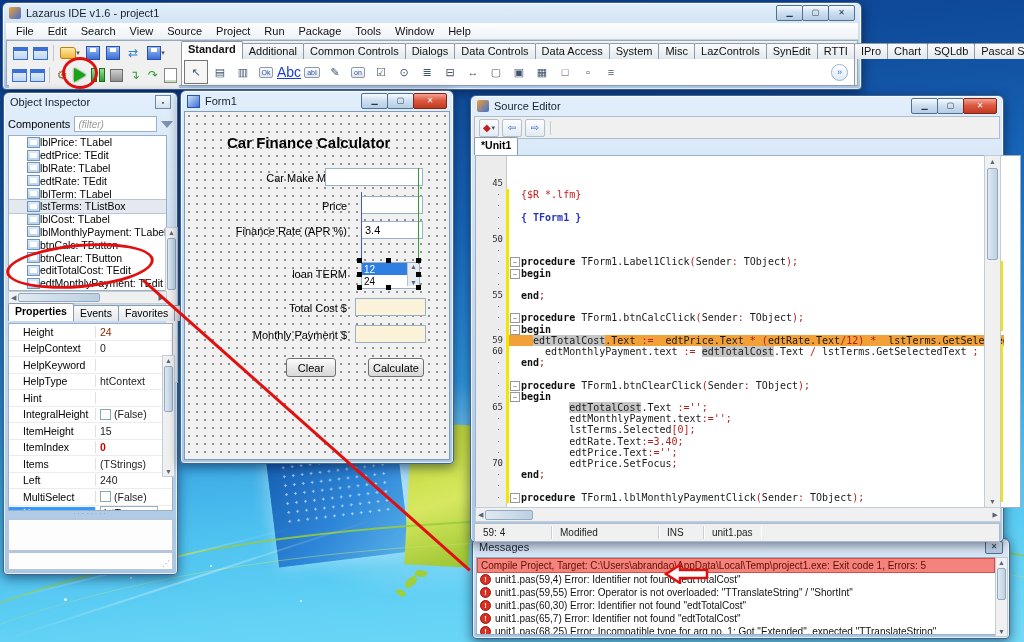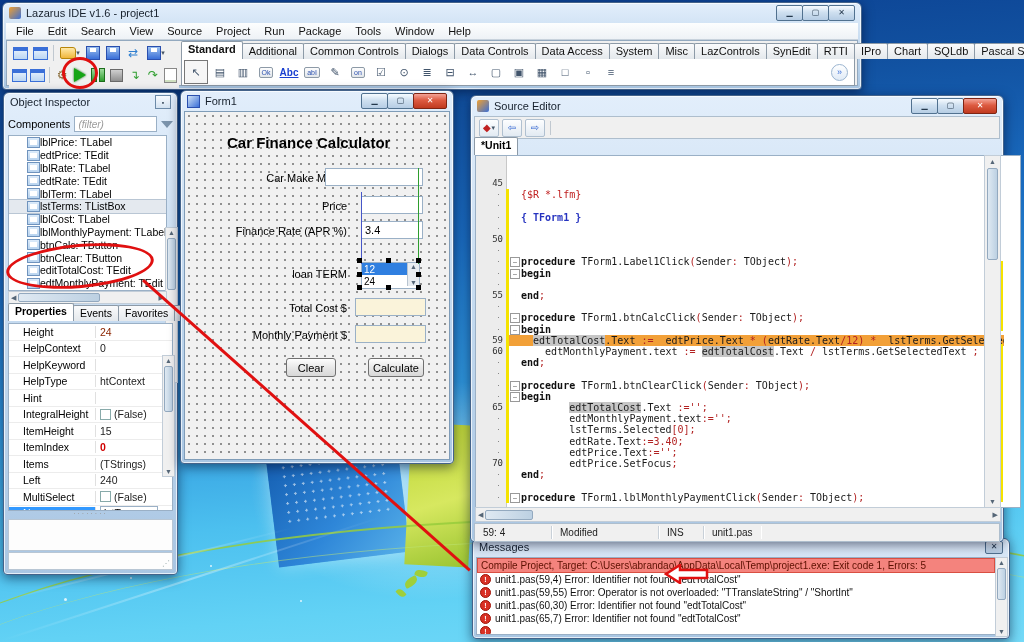--- a/index.html
+++ b/index.html
@@ -65,21 +65,21 @@
   .ptab{padding:1px 6px 2px;border:1px solid #8d9aa7;border-bottom:none;background:linear-gradient(#fafbfc,#e4e8ec);
         margin-right:-1px;border-radius:2px 2px 0 0;white-space:nowrap;}
   .ptab.active{background:#fff;font-weight:bold;position:relative;z-index:2;padding-bottom:4px;}
   #palette-icons{display:flex;align-items:center;height:26px;background:#fff;border:1px solid #8d9aa7;
         border-top:none;padding-left:2px;gap:1px;}
   .sicon{width:22px;height:22px;display:flex;align-items:center;justify-content:center;
         font-size:11px;color:#41546b;}
   .sicon.sel{border:1px solid #777;background:#f6f6f6;}
   .sicon .tinybox{font-size:7px;border:1px solid #8d9aa7;background:linear-gradient(#fdfdfd,#e2e6ea);
         padding:1px 2px;border-radius:2px;color:#2a4fae;}
-  .sicon .abc{color:#1a3fd0;font-weight:bold;font-size:10px;text-decoration:underline;}
+  .sicon .abc{color:#1a3fd0;font-weight:normal;font-size:14px;text-decoration:underline;}
   #palette-more{margin-left:auto;margin-right:6px;width:15px;height:15px;border-radius:50%;
         border:1px solid #9ab4d0;color:#3a6fd8;font-size:9px;display:flex;align-items:center;justify-content:center;
         background:linear-gradient(#ffffff,#dfeaf6);}
   
   .oi-small-btn{margin-left:auto;width:14px;height:12px;border:1px solid #6c8aa8;background:linear-gradient(#f8fbff,#d3e2f1);
         font-size:7px;display:flex;align-items:center;justify-content:center;color:#456;}
   #oi-comps-row{position:absolute;left:4px;top:22px;right:4px;height:18px;display:flex;align-items:center;font-size:11px;gap:4px;}
   #oi-filter{flex:1;height:14px;border:1px solid #9ab0c6;background:#fff;font-style:italic;color:#9a9a9a;
         font-size:10px;display:flex;align-items:center;padding:0 3px;}
   .funnel{width:0;height:0;border-left:6px solid transparent;border-right:6px solid transparent;border-top:7px solid #7b93ab;position:relative;}
@@ -564,20 +564,21 @@
       <div class="mrow">
         <span class="erricon">!</span>
         <span>unit1.pas(60,30) Error: Identifier not found "edtTotalCost"</span>
       </div>
       <div class="mrow">
         <span class="erricon">!</span>
         <span>unit1.pas(65,7) Error: Identifier not found "edtTotalCost"</span>
       </div>
       <div class="mrow">
         <span class="erricon">!</span>
+        <span>unit1.pas(68,25) Error: Incompatible type for arg no. 1: Got "Extended", expected "TTranslateString"</span>
       </div>
     </div>
   <div class="sbar-v" style="left:522px;top:18px;width:11px;height:78px;">
     <div class="arr" style="margin-top:1px;">▲</div>
     <div class="thumb" style="height:30px;margin:2px 1px;"></div>
     <div class="arr" style="position:absolute;bottom:1px;left:0;right:0;">▼</div>
   </div>
 </div>
 
 <div class="win z35" id="se-win" style="left:470px;top:95px;width:532px;height:445px;">

